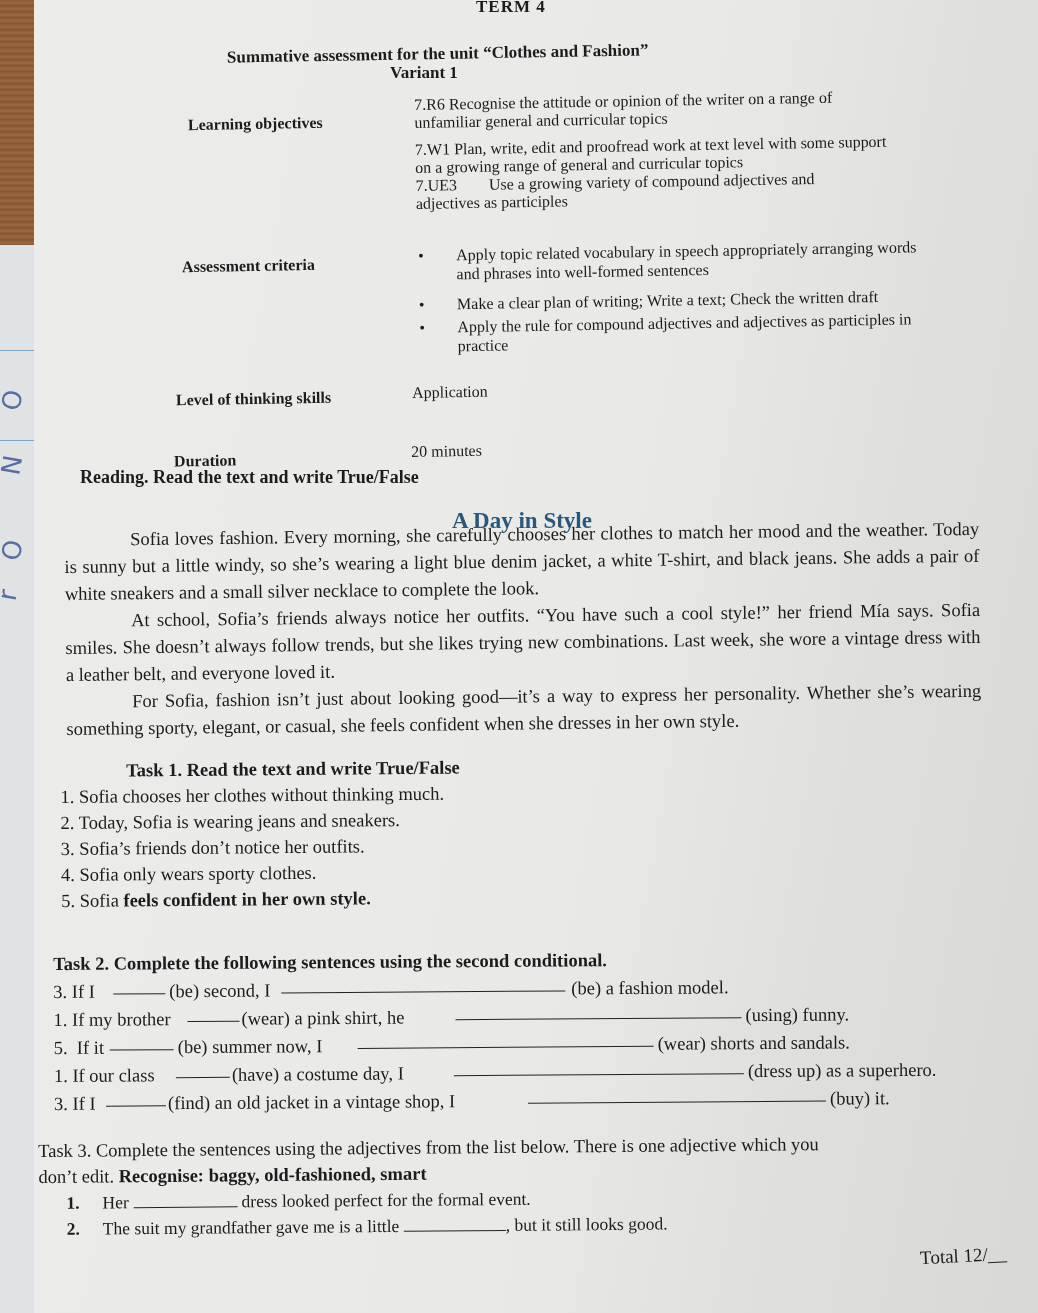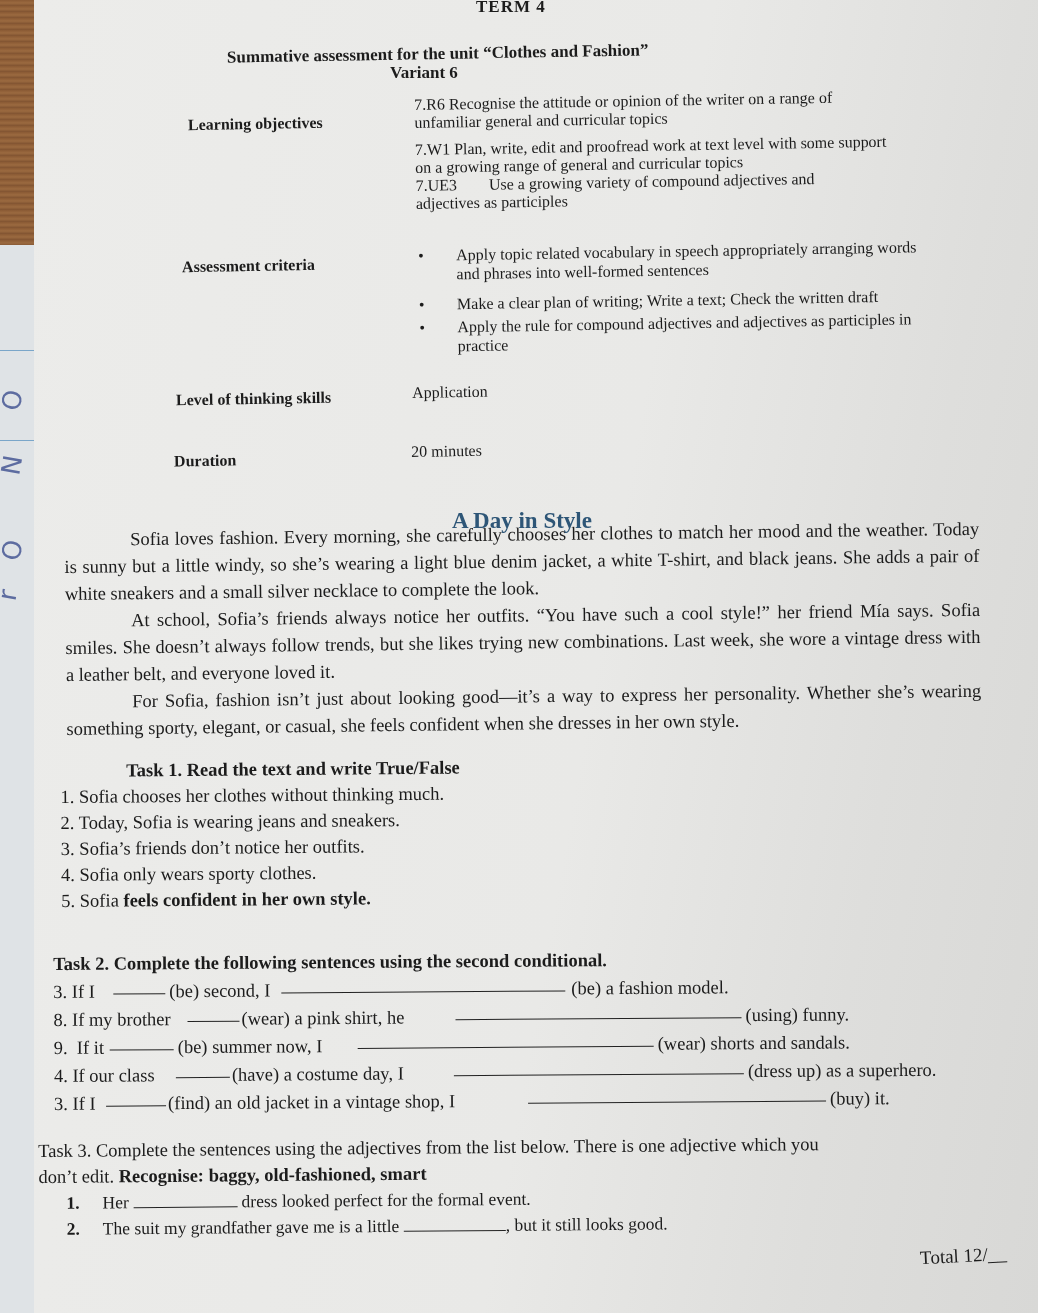--- a/index.html
+++ b/index.html
@@ -65,21 +65,21 @@
   <div class="rule" style="top:195px"></div>
   <div class="scribble" style="top:205px">N</div>
   <div class="scribble" style="top:290px">O</div>
   <div class="scribble" style="top:335px">r</div>
 </div>
 
 <div class="page">
 
   <div class="abs term">TERM 4</div>
   <div class="abs h-title">Summative assessment for the unit “Clothes and Fashion”</div>
-  <div class="abs h-variant">Variant 6</div>
+  <div class="abs h-variant">Variant 1</div>
 
   <div class="abs lbl" style="left:154px; top:115px;">Learning objectives</div>
   <div class="abs val" style="left:380px; top:96px;">
     <div>7.R6  Recognise the attitude or opinion of the writer on a range of</div>
     <div>unfamiliar general and curricular topics</div>
     <div style="height:9px"></div>
     <div>7.W1 Plan, write, edit and proofread work at text level with some  support</div>
     <div>on a growing  range of general and curricular topics</div>
     <div style="white-space:pre">7.UE3        Use a growing variety of compound adjectives and</div>
     <div>adjectives as participles</div>
@@ -91,20 +91,21 @@
     <li style="margin-bottom:4px">Make a clear plan of writing; Write a text; Check the written draft</li>
     <li>Apply the rule for compound adjectives and adjectives as participles in practice</li>
   </ul>
 
   <div class="abs lbl" style="left:142px; top:390px;">Level of thinking skills</div>
   <div class="abs val" style="left:378px; top:384px;">Application</div>
 
   <div class="abs lbl" style="left:140px; top:452px;">Duration</div>
   <div class="abs val" style="left:377px; top:443px;">20 minutes</div>
 
+  <div class="abs reading-head">Reading. Read the text and write True/False</div>
   <div class="abs story-title">A Day in Style</div>
 
   <div class="story">
     <p>Sofia loves fashion. Every morning, she carefully chooses her clothes to match her mood and the weather. Today is sunny but a little windy, so she’s wearing a light blue denim jacket, a white T-shirt, and black jeans. She adds a pair of white sneakers and a small silver necklace to complete the look.</p>
     <p>At school, Sofia’s friends always notice her outfits. “You have such a cool style!” her friend Mía says. Sofia smiles. She doesn’t always follow trends, but she likes trying new combinations. Last week, she wore a vintage dress with a leather belt, and everyone loved it.</p>
     <p>For Sofia, fashion isn’t just about looking good—it’s a way to express her personality. Whether she’s wearing something sporty, elegant, or casual, she feels confident when she dresses in her own style.</p>
   </div>
 
   <div class="items" style="left:26px; top:758px;">
     <div class="task-head" style="padding-left:66px;">Task 1. Read the text and write True/False</div>
@@ -118,35 +119,35 @@
   <div class="t2">
     <div class="task-head" style="height:28px;">Task 2. Complete the following sentences using the second conditional.</div>
     <div class="row">
       <span style="left:0">3. If I</span>
       <span class="blank" style="left:60px; width:52px;"></span>
       <span style="left:116px">(be) second, I</span>
       <span class="blank" style="left:228px; width:284px;"></span>
       <span style="left:518px">(be) a fashion model.</span>
     </div>
     <div class="row">
-      <span style="left:0">8. If my brother</span>
+      <span style="left:0">1. If my brother</span>
       <span class="blank" style="left:134px; width:52px;"></span>
       <span style="left:188px">(wear) a pink shirt, he</span>
       <span class="blank" style="left:402px; width:286px;"></span>
       <span style="left:692px">(using) funny.</span>
     </div>
     <div class="row">
-      <span style="left:0; white-space:pre">9.  If it</span>
+      <span style="left:0; white-space:pre">5.  If it</span>
       <span class="blank" style="left:56px; width:64px;"></span>
       <span style="left:124px">(be) summer now, I</span>
       <span class="blank" style="left:304px; width:296px;"></span>
       <span style="left:604px">(wear) shorts and sandals.</span>
     </div>
     <div class="row">
-      <span style="left:0">4. If our class</span>
+      <span style="left:0">1. If our class</span>
       <span class="blank" style="left:122px; width:54px;"></span>
       <span style="left:178px">(have) a costume day, I</span>
       <span class="blank" style="left:400px; width:290px;"></span>
       <span style="left:694px">(dress up) as a superhero.</span>
     </div>
     <div class="row">
       <span style="left:0">3. If I</span>
       <span class="blank" style="left:52px; width:60px;"></span>
       <span style="left:114px">(find) an old jacket in a vintage shop, I</span>
       <span class="blank" style="left:474px; width:298px;"></span>

